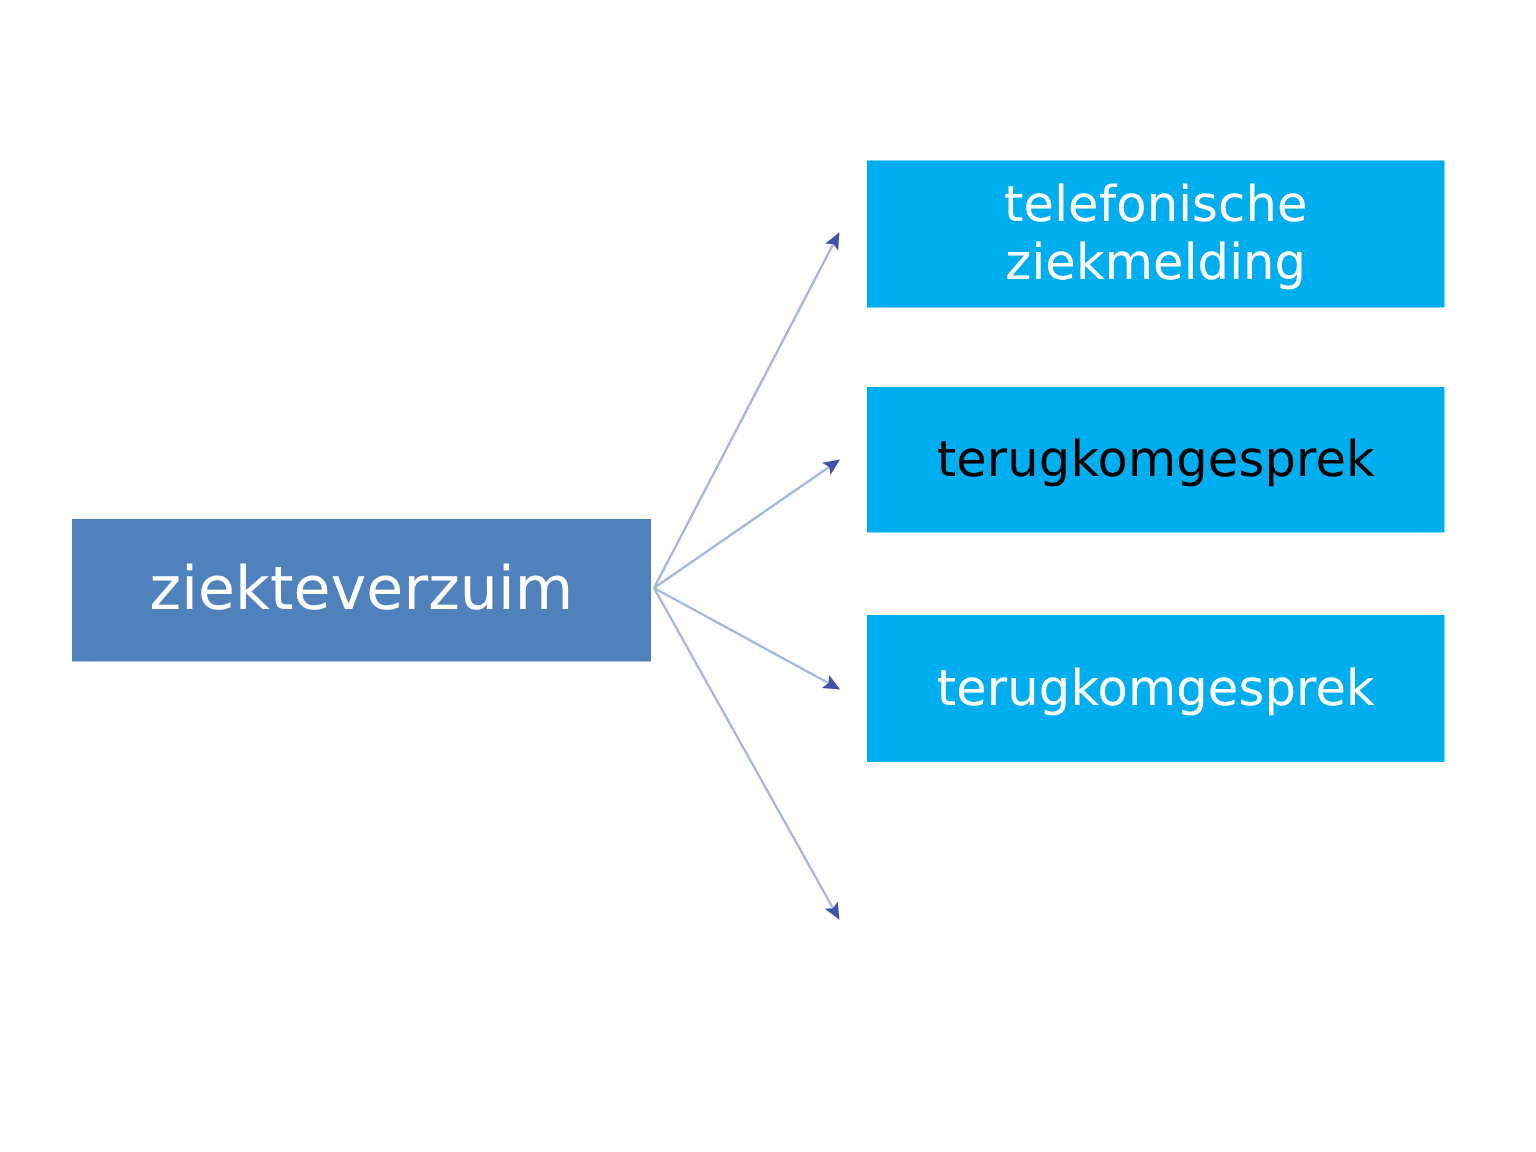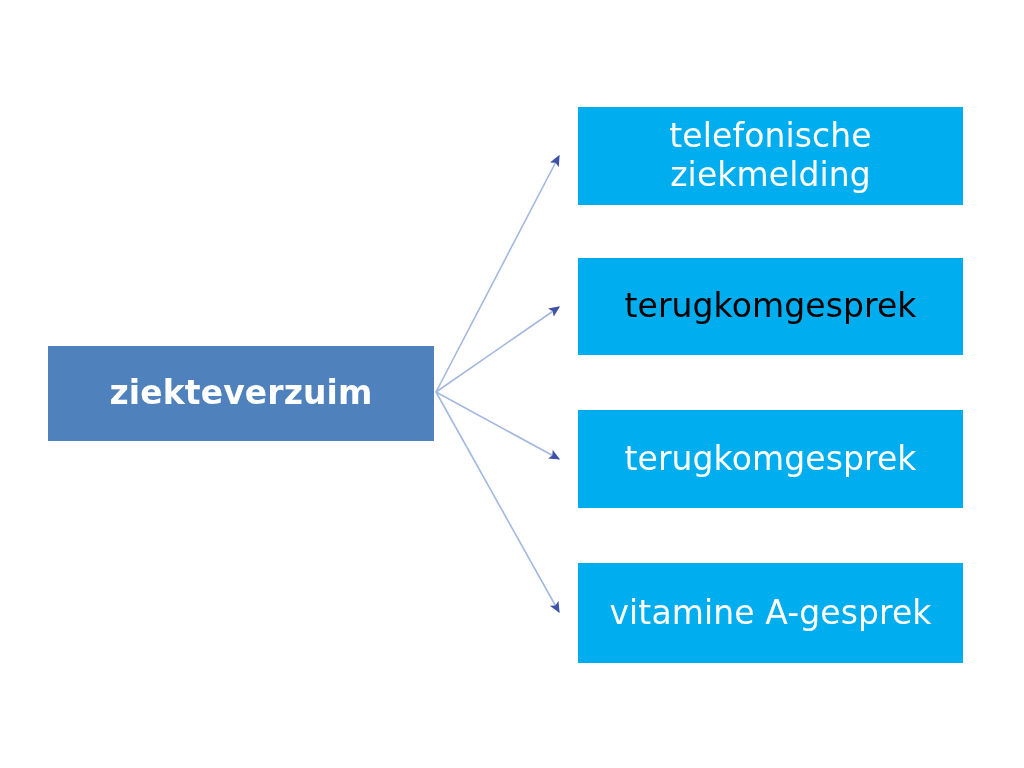--- a/index.html
+++ b/index.html
@@ -56,22 +56,21 @@
 
   
   #node-root {
     left: 48px;
     top: 346px;
     width: 386px;
     height: 95px;
     background: #4F81BD;
   }
   #node-root .node-label {
-    font-size: 33px;
-    font-weight: bold;
+    font-size: 40px;
   }
 
   
   .node-child {
     left: 562px;
     width: 385px;
     background: #00ADEE;
     margin-left: 16px;
   }
   .node-child .node-label {
@@ -113,17 +112,14 @@
   </div>
 
   <div class="node node-child" id="node-child-1" style="background: rgb(0, 173, 238); color: #000000;">
     <span class="node-label">terugkomgesprek</span>
   </div>
 
   <div class="node node-child" id="node-child-2" style="background: rgb(0, 173, 238); color: rgb(255, 255, 255);">
     <span class="node-label">terugkomgesprek</span>
   </div>
 
-  <div class="node node-child" id="node-child-3" style="background: rgb(0, 173, 238); color: rgb(255, 255, 255);">
-    <span class="node-label">vitamine A-gesprek</span>
-  </div>
 
 </div>
 
 </body></html>

